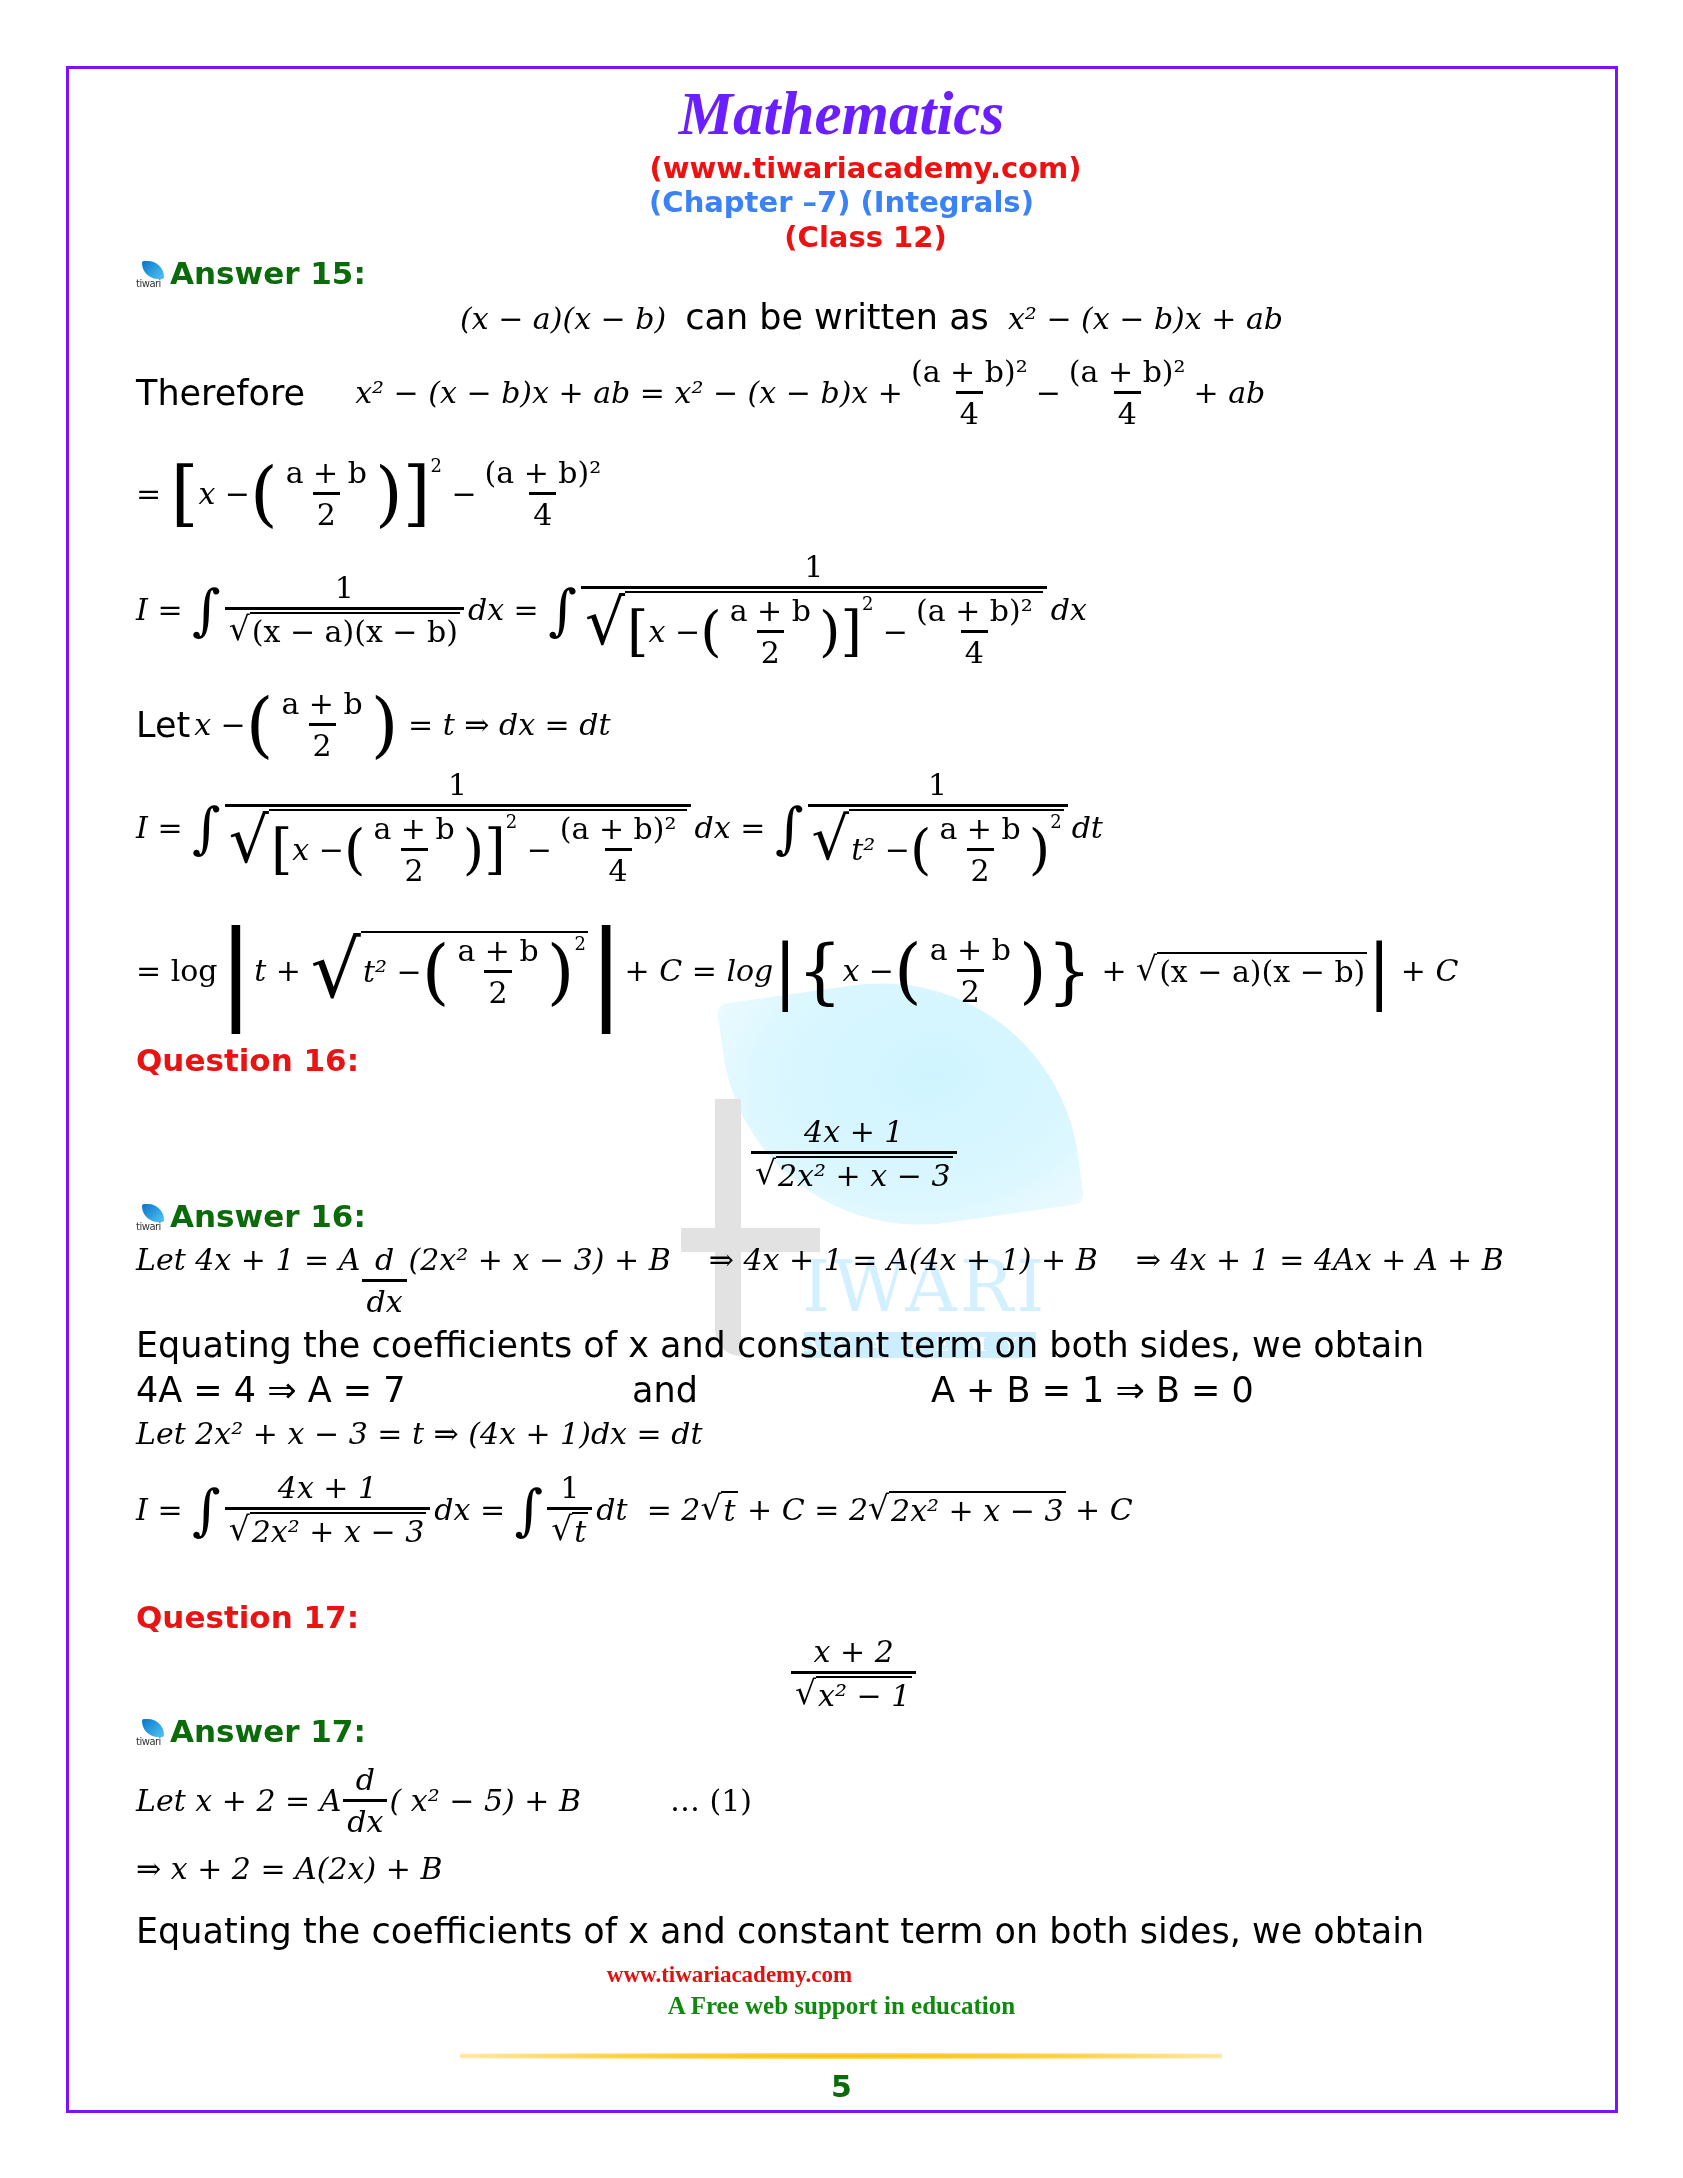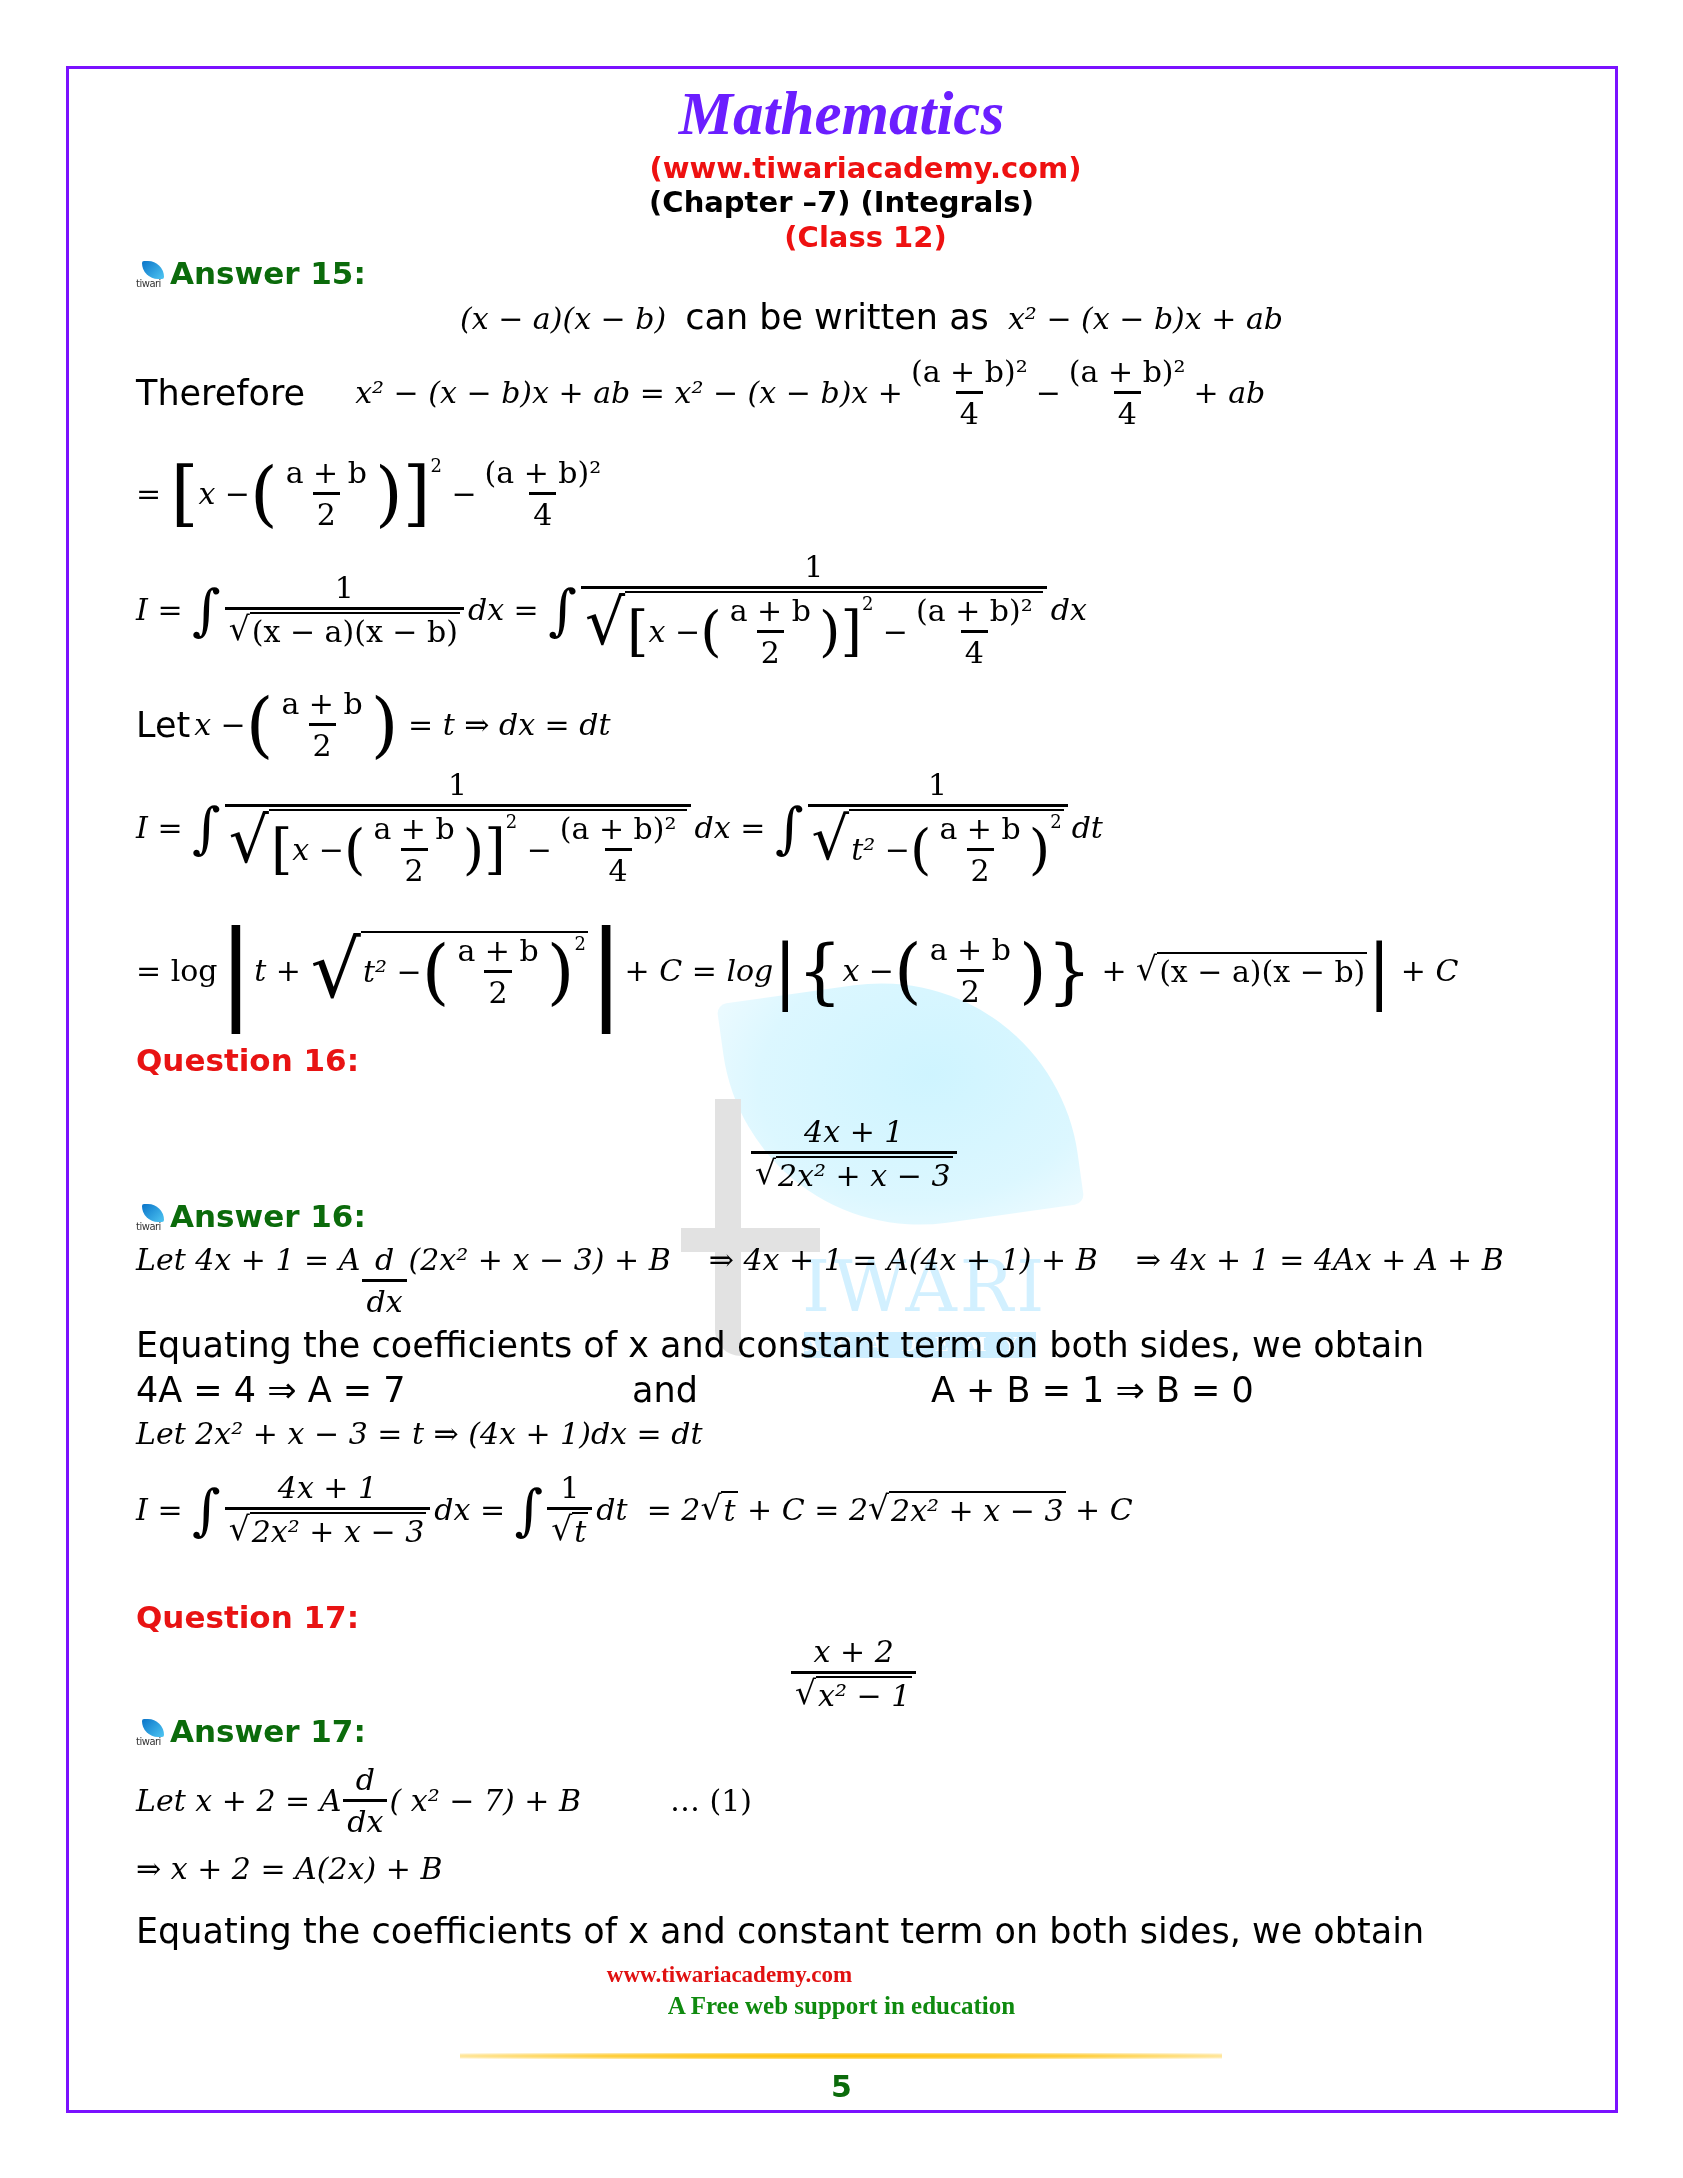--- a/index.html
+++ b/index.html
@@ -4,21 +4,21 @@
 <style>
   html, body { margin: 0; padding: 0; background: #ffffff; }
   body { width: 1683px; height: 2178px; position: relative; overflow: hidden;
          font-family: "Liberation Serif", "DejaVu Serif", serif; color: #000; }
   .frame { position: absolute; left: 66px; top: 66px; width: 1546px; height: 2041px;
            border: 3px solid #7a12ff; box-sizing: content-box; }
   .abs { position: absolute; }
   .title { left: 0; width: 1683px; top: 79px; font-size: 61px; font-style: italic; font-weight: bold; color: #6b1eff; text-align: center; }
   .hdr { left: 0; width: 1683px; text-align: center; font-weight: bold; font-size: 29px; font-family: "DejaVu Sans", "Liberation Sans", sans-serif; }
   .hdr.red { color: #ee1111; margin-left: 24px; }
-  .hdr.orange { color: #000000; }
+  .hdr.orange { color: #3b82f6; }
   .ans-head { font-family: "DejaVu Sans", "Liberation Sans", sans-serif; font-weight: bold; font-size: 31px; color: #0b6b0b; display: flex; align-items: flex-end; text-align: right; }
   .q-head { font-family: "DejaVu Sans", "Liberation Sans", sans-serif; font-weight: bold; font-size: 31px; color: #e81313; }
   .logo { width: 32px; height: 30px; position: relative; margin-right: 2px; }
   .logo .leaf { position: absolute; left: 6px; top: 0; width: 22px; height: 18px; background: linear-gradient(135deg,#0a74c9,#4fc6f2); border-radius: 2px 16px 2px 16px; }
   .logo .lt { position: absolute; left: 0; top: 17px; font-size: 10px; font-family: "DejaVu Sans", sans-serif; color: #333; font-weight: normal; letter-spacing: -0.5px; }
   .math { font-family: "DejaVu Serif", serif; font-size: 30px; white-space: nowrap; }
   .math i { font-style: italic; }
   .txt { font-family: "DejaVu Sans", "Liberation Sans", sans-serif; font-size: 35px; white-space: nowrap; text-align: right; }
   .frac { display: inline-flex; flex-direction: column; align-items: center; vertical-align: middle; margin: 0 4px; }
   .frac > .num { padding: 0 4px 2px; }
@@ -294,21 +294,21 @@
     </span>
   <span>Answer 17:</span>
 </div>
 
 <div class="abs math" style="left:136px; top:1762px; display:flex; align-items:center;">
   <i>Let    x + 2 = A</i>
   <span class="frac" style="margin:0 2px;">
       <span class="num"><i>d</i></span>
       <span class="den"><i>dx</i></span>
     </span>
-  <i>( x² − 7) + B</i>
+  <i>( x² − 5) + B</i>
   <span style="margin-left:89px;">… (1)</span>
 </div>
 
 <div class="abs math" style="left:136px; top:1851px;"><i>⇒ x + 2 = A(2x) + B</i></div>
 <div class="abs txt" style="left:136px; top:1911px;">Equating the coefficients of x and constant term on both sides, we obtain</div>
 
 <div class="abs footer-url">www.tiwariacademy.com</div>
 <div class="abs footer-tag">A Free web support in education</div>
 <div class="abs footer-line"></div>
 <div class="abs page-num">5</div>

